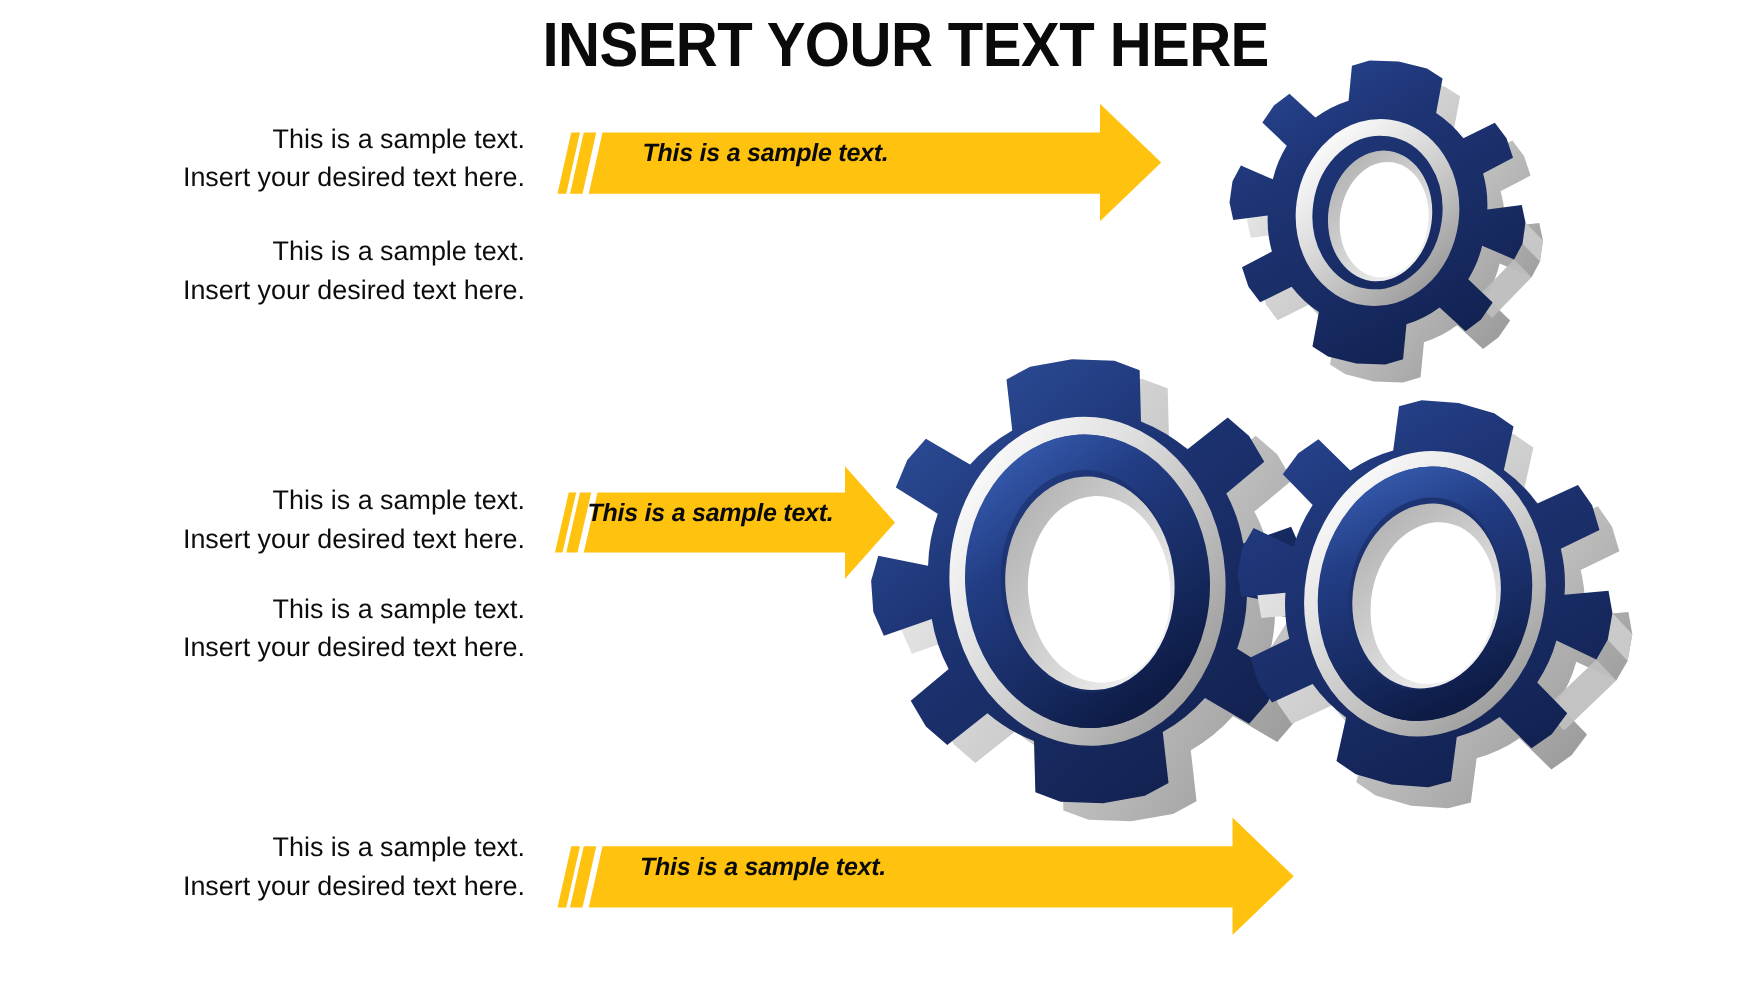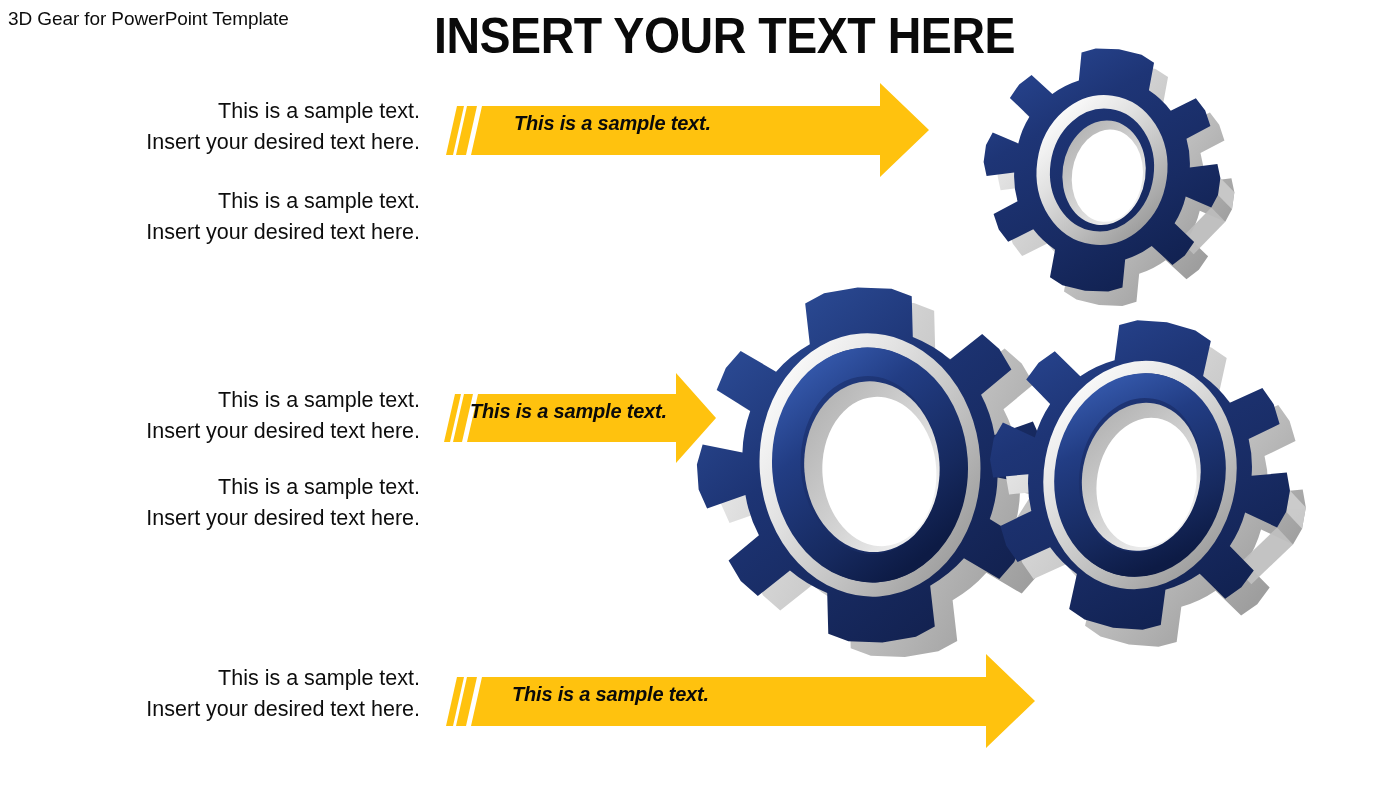--- a/index.html
+++ b/index.html
@@ -87,21 +87,20 @@
     width: 680px;
     height: 680px;
   }
   .gear-stage svg { display: block; overflow: visible; }
 </style>
 </head>
 <body>
 
 <div id="slide">
 
-  <div class="doc-header">3D Gear for PowerPoint Template</div>
 
   <div class="slide-title">INSERT YOUR TEXT HERE</div>
 
   <div class="text-block tb1">
     <span class="line">This is a sample text.</span>
     <span class="line">Insert your desired text here.</span>
   </div>
   <div class="text-block tb2">
     <span class="line">This is a sample text.</span>
     <span class="line">Insert your desired text here.</span>

